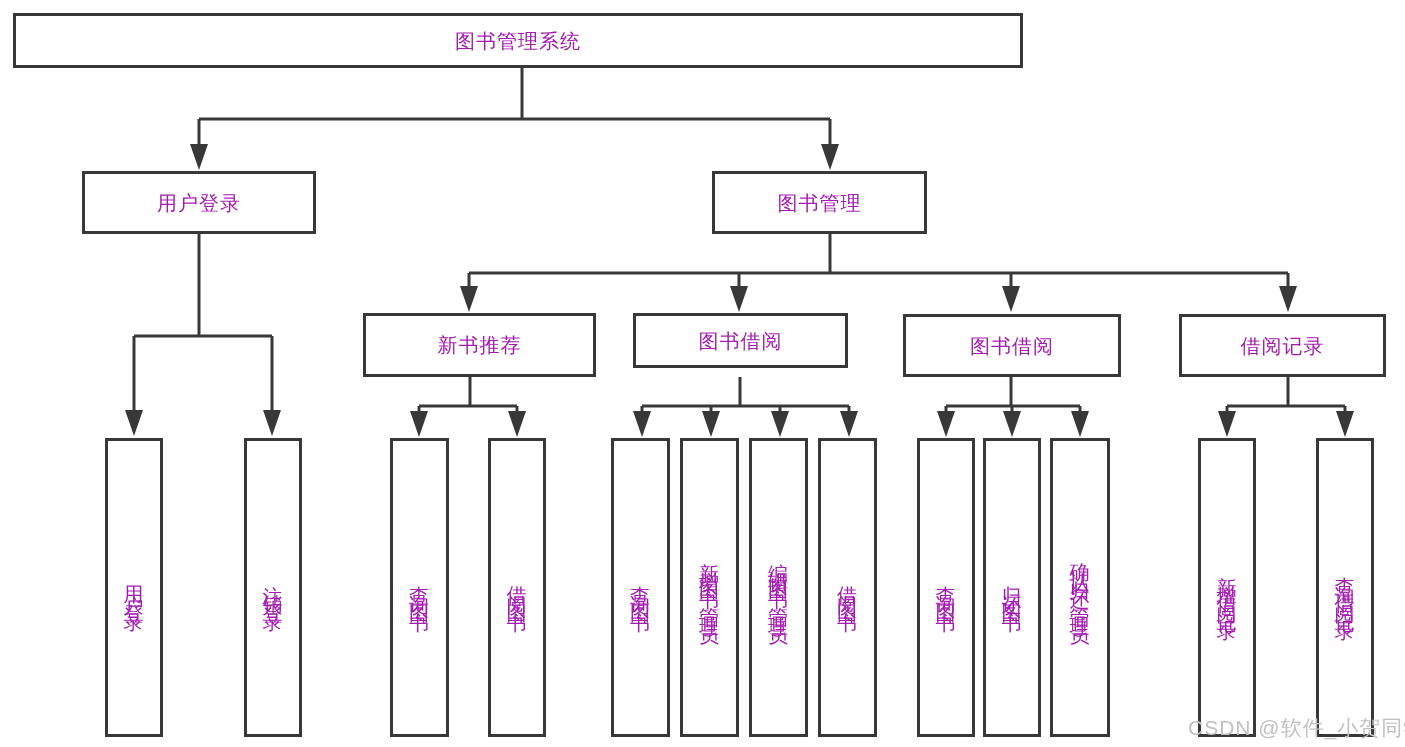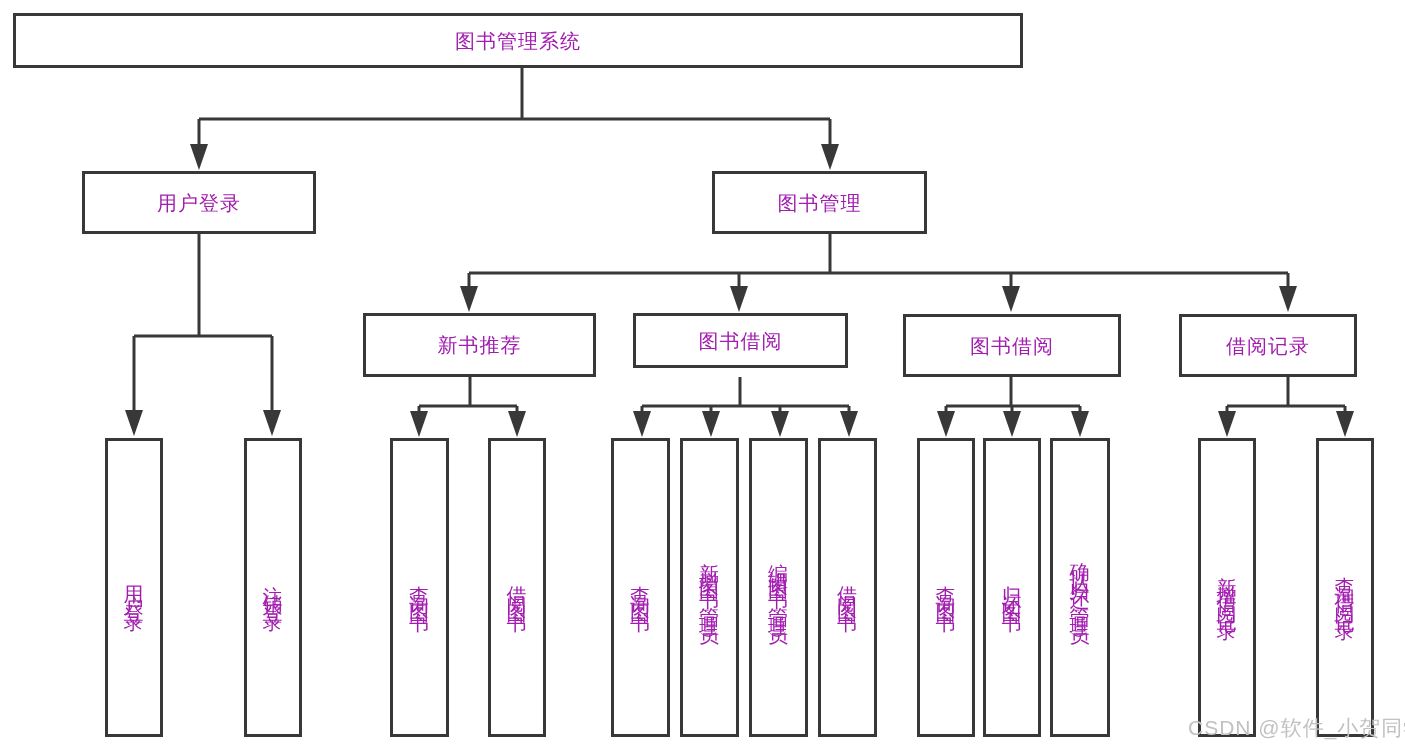--- a/index.html
+++ b/index.html
@@ -127,21 +127,21 @@
   </svg>
 
   <div class="node hnode" style="left:13px; top:13px; width:1010px; height:55px;">图书管理系统</div>
 
   <div class="node hnode" style="left:82px; top:171px; width:234px; height:63px;">用户登录</div>
   <div class="node hnode" style="left:712px; top:171px; width:215px; height:63px;">图书管理</div>
 
   <div class="node hnode" style="left:363px; top:313px; width:233px; height:64px;">新书推荐</div>
   <div class="node hnode" style="left:633px; top:313px; width:215px; height:55px;">图书借阅</div>
   <div class="node hnode" style="left:903px; top:314px; width:218px; height:63px;">图书借阅</div>
-  <div class="node hnode" style="left:1179px; top:314px; width:178px; height:63px;">借阅记录</div>
+  <div class="node hnode" style="left:1179px; top:314px; width:207px; height:63px;">借阅记录</div>
 
   <div class="node vnode" style="left:105px; top:438px; width:58px; height:299px;">用户登录</div>
   <div class="node vnode" style="left:244px; top:438px; width:58px; height:299px;">注销登录</div>
 
   <div class="node vnode" style="left:390px; top:438px; width:59px; height:299px;">查询图书</div>
   <div class="node vnode" style="left:488px; top:438px; width:58px; height:299px;">借阅图书</div>
 
   <div class="node vnode" style="left:611px; top:438px; width:59px; height:299px;">查询图书</div>
   <div class="node vnode" style="left:680px; top:438px; width:59px; height:299px;">新增图书（管理员）</div>
   <div class="node vnode" style="left:749px; top:438px; width:59px; height:299px;">编辑图书（管理员）</div>

